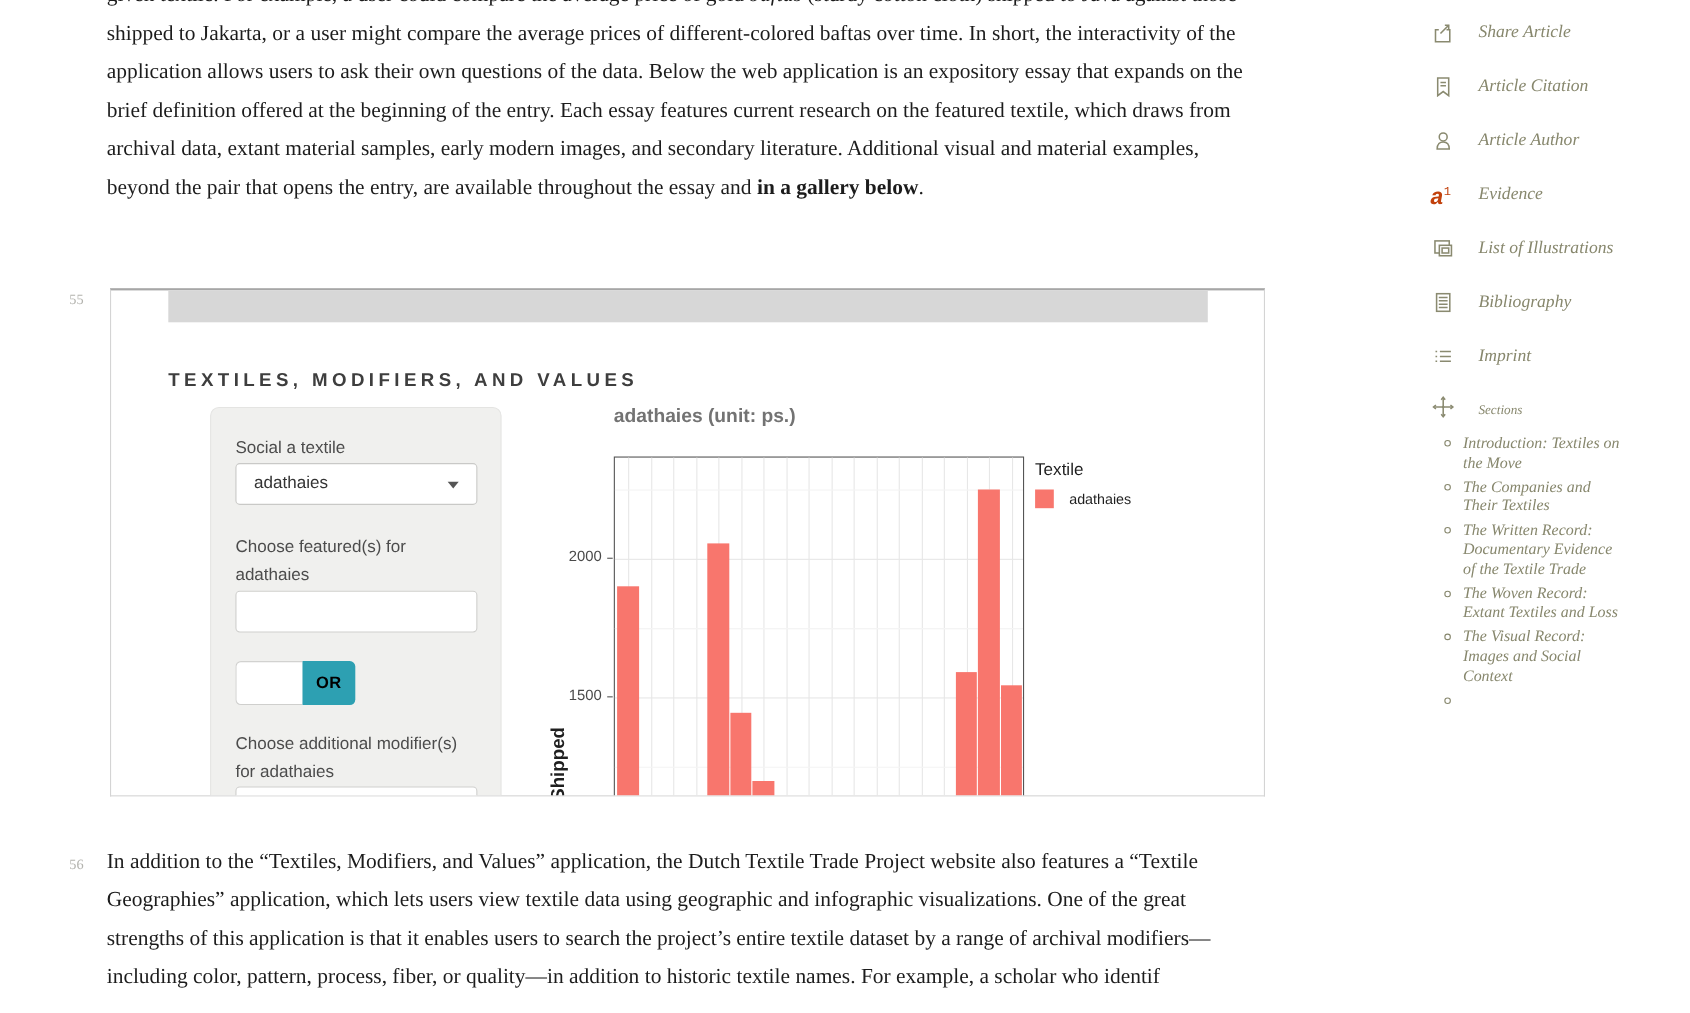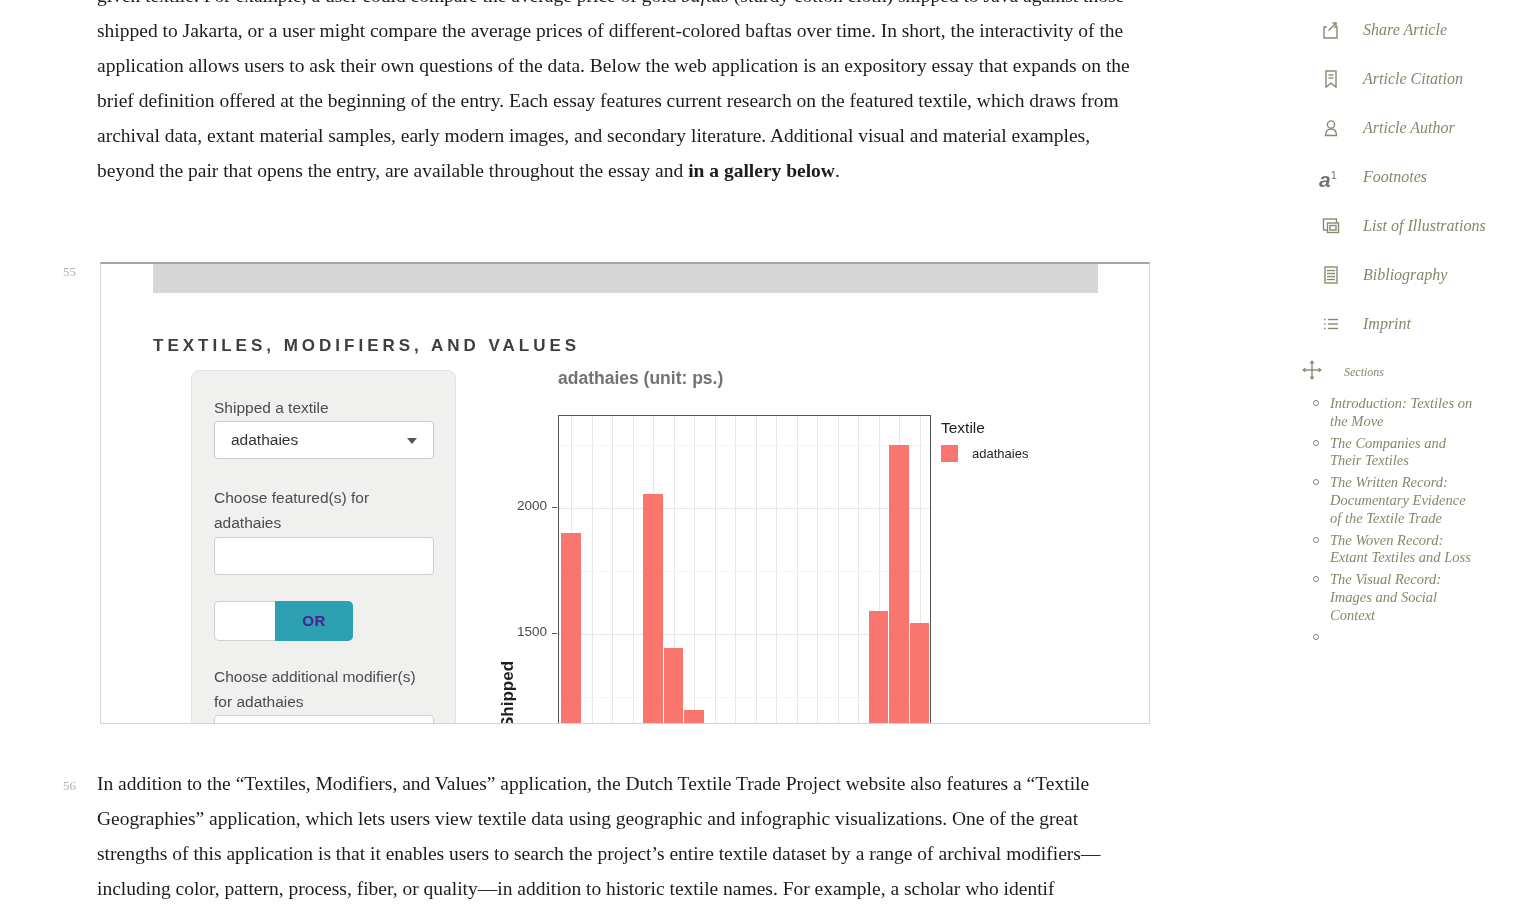--- a/index.html
+++ b/index.html
@@ -37,22 +37,22 @@
   .select-caret { position:absolute; right:16px; top:16px; width:0; height:0;
                   border-left:5px solid transparent; border-right:5px solid transparent;
                   border-top:6px solid #555; }
   .text-input { position:absolute; left:22px; width:220px; height:38px; background:#fff;
                 border:1px solid #cfcfcd; border-radius:4px; }
   #or-toggle { position:absolute; left:22px; top:230px; width:130px; height:40px;
                border-radius:5px; cursor:pointer; }
   #or-toggle .half-off { position:absolute; left:0; top:0; width:61px; height:40px;
                background:#fff; border:1px solid #cfcfcd; border-right:none;
                border-radius:5px 0 0 5px; }
-  #or-toggle .half-on { position:absolute; left:61px; top:0; width:78px; height:40px;
-               background:#2da0b2; border-radius:0 5px 5px 0; color:#4c1d95;
+  #or-toggle .half-on { position:absolute; left:61px; top:0; width:48px; height:40px;
+               background:#2da0b2; border-radius:0 5px 5px 0; color:#000000;
                font-weight:bold; font-size:15px; text-align:center; line-height:40px;
                letter-spacing:.5px; }
 
   
   #chart-title { position:absolute; left:457px; top:104px; color:#737373;
                  font-family:"Liberation Sans", sans-serif; font-size:17.5px;
                  font-weight:600; }
   #plot { position:absolute; left:457px; top:151px; width:373px; height:311px;
           background:#fff; border:1px solid #555; }
   .gridline-v { position:absolute; top:0; width:1px; height:100%; background:#e7e7e7; }
@@ -68,26 +68,26 @@
   #legend { position:absolute; left:840px; top:155px;
             font-family:"Liberation Sans", sans-serif; color:#1f1f1f; }
   #legend .legend-title { font-size:15.5px; }
   #legend .legend-row { margin-top:8px; display:flex; align-items:center; }
   #legend .swatch { width:17px; height:17px; background:#F8766D; display:inline-block; }
   #legend .legend-item-label { font-size:13px; margin-left:14px; }
 
   
   #sidebar { position:absolute; left:1300px; top:0; width:200px; color:#87876d; }
   .tool-item { position:absolute; left:0; height:28px; display:flex; align-items:center;
-               cursor:pointer;margin-left:19px; }
+               cursor:pointer; }
   .tool-item .ticon { width:24px; height:24px; flex:0 0 24px; }
   .tool-item .tlabel { margin-left:20px; font-style:italic; font-size:16px;
                        white-space:nowrap; }
-  #footnote-glyph { font-family:Liberation Sans, sans-serif; font-weight:bold;
-                    font-style:italic; font-size:21px; line-height:20px; color:#737373; }
+  #footnote-glyph { font-family:Liberation Mono, monospace; font-weight:bold;
+                    font-style:italic; font-size:21px; line-height:20px; color:#c2410c; }
   #footnote-glyph sup { font-size:11px; font-style:normal; font-weight:normal; }
   #sections-header { position:absolute; left:0; top:358px; display:flex;
                      align-items:center; cursor:pointer; }
   #sections-header .tlabel { margin-left:20px; font-style:italic; font-size:12px; }
   #section-list { position:absolute; left:13px; top:395px; width:160px;
                   list-style:none; }
   #section-list li { position:relative; padding-left:17px; margin-bottom:4px;
                      font-style:italic; font-size:14.5px; line-height:17.8px;
                      cursor:pointer; }
   #section-list .bullet { position:absolute; left:0; top:5px; width:6px; height:6px;
@@ -101,21 +101,21 @@
   <span>given textile. For example, a user could compare the average price of gold </span><span class="it">baftas</span><span> (sturdy cotton cloth) shipped to Java against those shipped to Jakarta, or a user might compare the average prices of different-colored baftas over time. In short, the interactivity of the application allows users to ask their own questions of the data. Below the web application is an expository essay that expands on the brief definition offered at the beginning of the entry. Each essay features current research on the featured textile, which draws from archival data, extant material samples, early modern images, and secondary literature. Additional visual and material examples, beyond the pair that opens the entry, are available throughout the essay and </span><span class="bd">in a gallery below</span><span>.</span>
 </div>
 
 <div class="para-num" style="left:63px; top:264px">55</div>
 
 <div id="figure">
   <div class="topbar"></div>
   <div id="app-heading">TEXTILES, MODIFIERS, AND VALUES</div>
 
   <div id="form-panel">
-    <div class="lbl" style="top:24px">Shipped a textile</div>
+    <div class="lbl" style="top:24px">Social a textile</div>
     <div class="select-box">
       <span>adathaies</span>
       <span class="select-caret"></span>
     </div>
     <div class="lbl" style="top:114px">
       <span>Choose featured(s) for</span><br>
       <span>adathaies</span>
     </div>
     <div class="text-input" style="top:166px"></div>
     <div id="or-toggle">
@@ -208,21 +208,21 @@
         <circle cx="12" cy="8.5" r="3.6"></circle>
         <path d="M6.5 19.5 C6.5 14.8 9 13 12 13 C15 13 17.5 14.8 17.5 19.5 Z"></path>
       </svg></span>
     <span class="tlabel">Article Author</span>
   </div>
 
   <div class="tool-item" style="top:163px">
     <span class="ticon">
       <span id="footnote-glyph"><span>a</span><sup>1</sup></span>
     </span>
-    <span class="tlabel">Footnotes</span>
+    <span class="tlabel">Evidence</span>
   </div>
 
   <div class="tool-item" style="top:212px">
     <span class="ticon">
       <svg class="sic" viewBox="0 0 24 24" width="24" height="24">
         <rect x="4.5" y="5" width="13" height="11"></rect>
         <rect x="8.5" y="9" width="11" height="9.5" fill="#fff"></rect>
         <rect x="11" y="11.5" width="6" height="4.5"></rect>
       </svg></span>
     <span class="tlabel">List of Illustrations</span>

